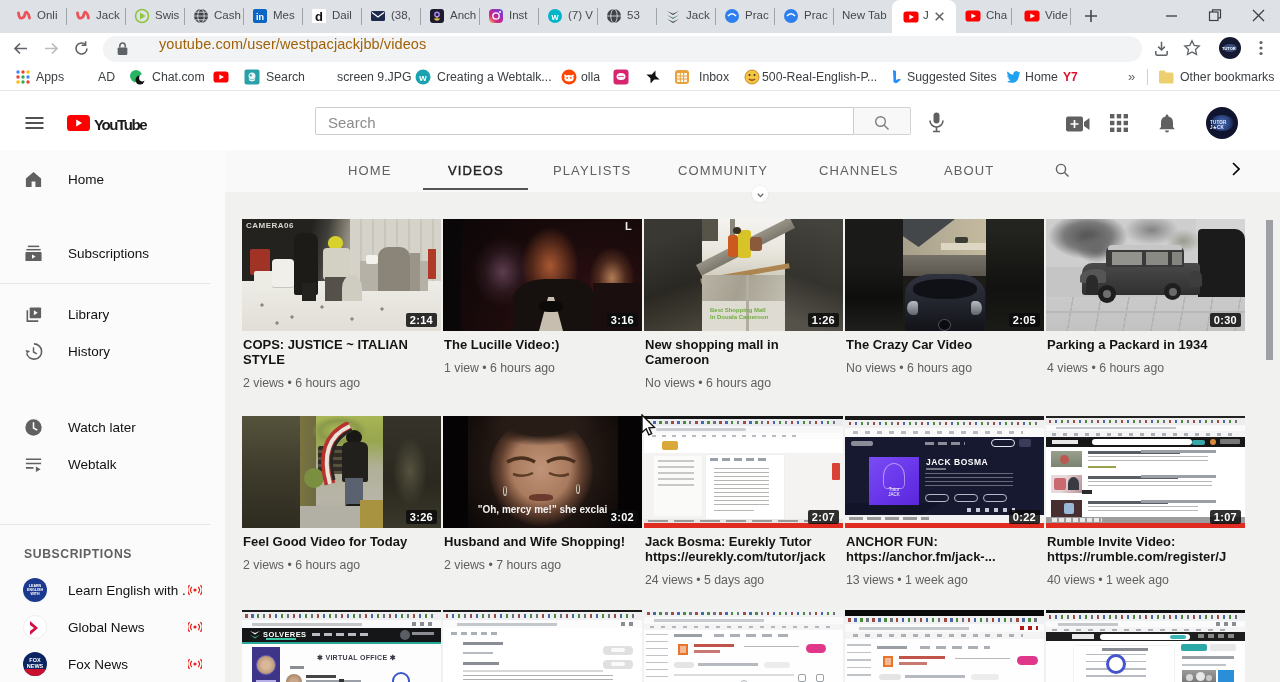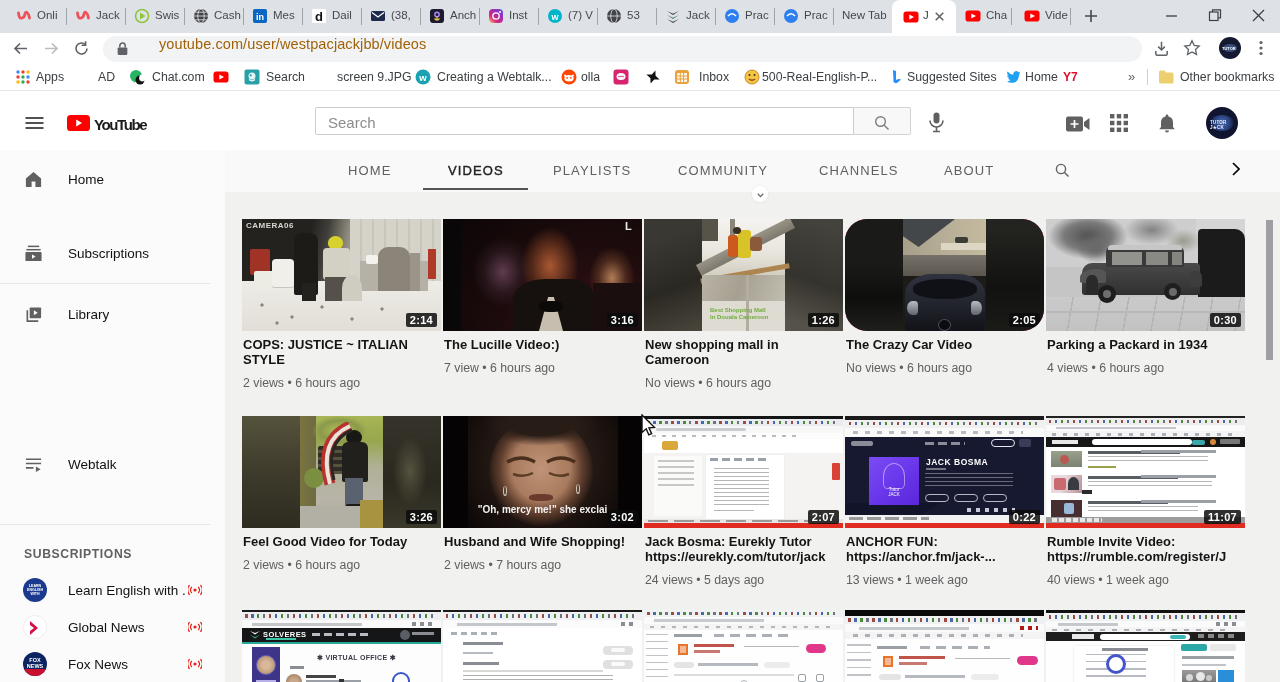--- a/index.html
+++ b/index.html
@@ -433,20 +433,35 @@
       <div class="lb">Subscriptions</div>
       </div>
     <div class="sdiv" style="top:133px"></div>
     <div class="sitem" style="top:145px">
       <svg class="ic" viewBox="0 0 20 20">
           <path d="M3.5 5.5 V17 H15" fill="none" stroke="#606060" stroke-width="1.7"></path>
           <rect x="6" y="2.5" width="12" height="11.5" rx="1" fill="#606060"></rect>
           <path d="M10.4 5.5 L14.4 8.2 L10.4 10.9 Z" fill="#fff"></path>
         </svg>
       <div class="lb">Library</div>
+      </div>
+    <div class="sitem" style="top:182px">
+      <svg class="ic" viewBox="0 0 20 20">
+          <path d="M10.5 2 a8 8 0 1 1 -7.7 10" fill="none" stroke="#606060" stroke-width="1.7"></path>
+          <path d="M1.5 8.5 L3.2 12.2 L6.5 9.5" fill="#606060"></path>
+          <path d="M10 5.5 V10.5 L13.5 12.5" stroke="#606060" stroke-width="1.5" fill="none"></path>
+        </svg>
+      <div class="lb">History</div>
+      </div>
+    <div class="sitem" style="top:258px">
+      <svg class="ic" viewBox="0 0 20 20">
+          <circle cx="10" cy="10" r="8.6" fill="#606060"></circle>
+          <path d="M10 4.5 V10.5 L14 12.8" stroke="#fff" stroke-width="1.6" fill="none"></path>
+        </svg>
+      <div class="lb">Watch later</div>
       </div>
     <div class="sitem" style="top:295px">
       <svg class="ic" viewBox="0 0 20 20">
           <path d="M2 4.5 H18 M2 9 H18 M2 13.5 H10" stroke="#606060" stroke-width="1.7"></path>
           <path d="M12.5 12 L17.5 15 L12.5 18 Z" fill="#606060"></path>
         </svg>
       <div class="lb">Webtalk</div>
       </div>
     <div class="sdiv" style="top:374px"></div>
     <div style="position:absolute;left:24px;top:397px;font-size:12.2px;font-weight:bold;color:#606060;letter-spacing:0.6px;">SUBSCRIPTIONS</div>
@@ -548,21 +563,21 @@
         <div class="abs" style="left:78px;top:8px;width:58px;height:78px;background:radial-gradient(closest-side,#a85832 0%,#81402488 62%,transparent 100%);border-radius:50%;"></div>
         <div class="abs" style="left:70px;top:60px;width:80px;height:52px;background:#16100f;border-radius:40% 30% 0 0;"></div>
         <div class="abs" style="left:96px;top:78px;width:24px;height:34px;background:#c8beb0;clip-path:polygon(38% 0,62% 0,100% 100%,0 100%);"></div>
         <div class="abs" style="left:96px;top:82px;width:24px;height:11px;background:#0c0a09;border-radius:40%;"></div>
         <div class="abs" style="left:146px;top:28px;width:46px;height:62px;background:radial-gradient(closest-side,#b07c55 0%,#8a563466 58%,transparent 100%);border-radius:50%;"></div>
         <div class="abs" style="left:150px;top:64px;width:49px;height:48px;background:#1a0f0e;"></div>
         <div class="abs" style="left:182px;top:1px;font-size:11px;color:#e8e8e8;font-weight:bold;">L</div>
         <div class="badge">3:16</div>
       </div>
       <div class="vtitle">The Lucille Video:)</div>
-      <div class="vmeta" style="top:142px">7 view • 6 hours ago</div>
+      <div class="vmeta" style="top:142px">1 view • 6 hours ago</div>
     </div>
 
     <div class="card" style="left:419px;top:27px">
       <div class="thumb">
         <div class="pbL" style="background:linear-gradient(160deg,#3a3832 20%,#2a2822 60%,#4a463c 100%);"></div>
         <div class="pbR" style="background:linear-gradient(200deg,#44423c 10%,#35332d 55%,#55524a 90%);"></div>
         <div class="pbC" style="background:linear-gradient(#f4f3ef 0%,#e8e5dd 30%,#c8c3b4 60%,#d8d5ca 80%,#e2dfd6 100%);">
           <div class="abs" style="left:0;top:0;width:16px;height:22px;background:#565349;"></div>
           <div class="abs" style="left:28px;top:-6px;width:5px;height:30px;background:#8a857a;"></div>
           <div class="abs" style="left:-6px;top:46px;width:105px;height:12px;background:linear-gradient(#9a9488,#7d786c);transform:rotate(-27deg);transform-origin:0 0;"></div>
@@ -576,21 +591,21 @@
           <div class="abs" style="left:44px;top:56px;width:3px;height:56px;background:#b2ada0;"></div>
           <div class="abs" style="left:8px;top:88px;font-size:6px;color:#6fae3a;line-height:7px;font-weight:bold;">Best Shopping Mall<br>In Douala Cameroon</div>
         </div>
         <div class="badge">1:26</div>
       </div>
       <div class="vtitle">New shopping mall in Cameroon</div>
       <div class="vmeta" style="top:157px">No views • 6 hours ago</div>
     </div>
 
     <div class="card" style="left:620px;top:27px">
-      <div class="thumb" style="background:#be185d;border-radius:22px;">
+      <div class="thumb" style="background:#be185d;">
         <div class="pbL" style="background:linear-gradient(#1a1a18 40%,#0e0e0c 70%,#1f1f1c 100%);"></div>
         <div class="pbR" style="background:linear-gradient(#232320 10%,#121210 60%,#1a1a17 100%);"></div>
         <div class="pbC" style="background:#1c1b18;">
           <div class="abs" style="left:0;top:0;width:83px;height:36px;background:linear-gradient(90deg,#a89f8a 0%,#b8af98 55%,#c4ba9e 100%);"></div>
           <div class="abs" style="left:0;top:0;width:52px;height:28px;background:#44474a;clip-path:polygon(0 0,100% 0,30% 100%,0 62%);"></div>
           <div class="abs" style="left:38px;top:24px;width:45px;height:7px;background:#ddd6c2;"></div>
           <div class="abs" style="left:52px;top:18px;width:13px;height:6px;background:#3a3d32;border-radius:2px;"></div>
           <div class="abs" style="left:0;top:36px;width:83px;height:21px;background:linear-gradient(#76726a,#5a564e);"></div>
           <div class="abs" style="left:2px;top:55px;width:80px;height:57px;background:linear-gradient(#30333f 0%,#23252e 50%,#121318 100%);border-radius:34% 34% 6% 6%;"></div>
           <div class="abs" style="left:10px;top:60px;width:64px;height:20px;background:#101116;border-radius:45%;"></div>
@@ -774,21 +789,21 @@
         <div class="abs" style="left:42px;top:65px;width:124px;height:8px;background:repeating-linear-gradient(#b8b8b8 0 1.5px,transparent 1.5px 4px);"></div>
         <div class="abs" style="left:36px;top:74px;width:10px;height:4px;background:#2a2a2a;"></div>
         <div class="abs" style="left:5px;top:84px;width:31px;height:17px;background:#472e30;"></div>
         <div class="abs" style="left:18px;top:87px;width:10px;height:11px;background:#97b8d8;border-radius:2px;"></div>
         <div class="abs" style="left:42px;top:85px;width:80px;height:2.5px;background:#5a5e64;"></div>
         <div class="abs" style="left:95px;top:84px;width:75px;height:3px;background:#9aa0a6;"></div>
         <div class="abs" style="left:42px;top:90px;width:110px;height:6px;background:repeating-linear-gradient(#b8b8b8 0 1.5px,transparent 1.5px 4px);"></div>
         <div class="abs" style="left:0;top:101px;width:199px;height:6px;background:#9c9c9c;"></div>
         <div class="abs" style="left:6px;top:102px;width:50px;height:4px;background:repeating-linear-gradient(90deg,#e8e8e8 0 5px,transparent 5px 7px);"></div>
         <div class="abs" style="left:0;top:107px;width:199px;height:5px;background:#e02b20;"></div>
-        <div class="badge">11:07</div>
+        <div class="badge">1:07</div>
       </div>
       <div class="vtitle">Rumble Invite Video: https://rumble.com/register/J</div>
       <div class="vmeta" style="top:157px">40 views • 1 week ago</div>
     </div>
 
     <div class="card" style="left:17px;top:418px">
       <div class="thumb" style="background:#fff;">
         <div class="abs" style="left:0;top:0;width:199px;height:2px;background:#1a1a1a;"></div>
         <div class="abs" style="left:0;top:2px;width:199px;height:8px;background:#eceef0;"></div>
         <div class="abs" style="left:3px;top:4px;width:192px;height:3.5px;background:repeating-linear-gradient(90deg,#a04a44 0 2.5px,transparent 2.5px 6px,#4a68a8 6px 8.5px,transparent 8.5px 12px,#4a8a38 12px 14.5px,transparent 14.5px 18px,#70747a 18px 20.5px,transparent 20.5px 24px);"></div>

